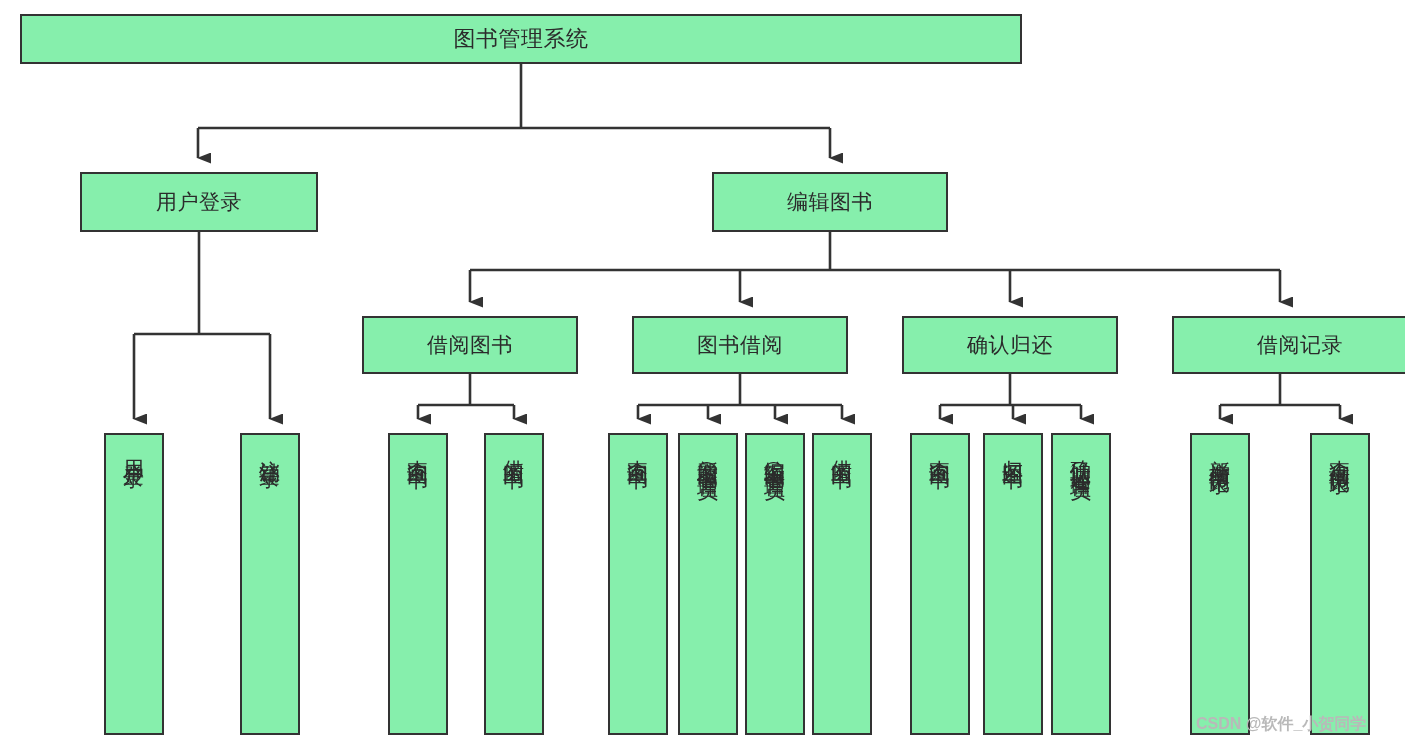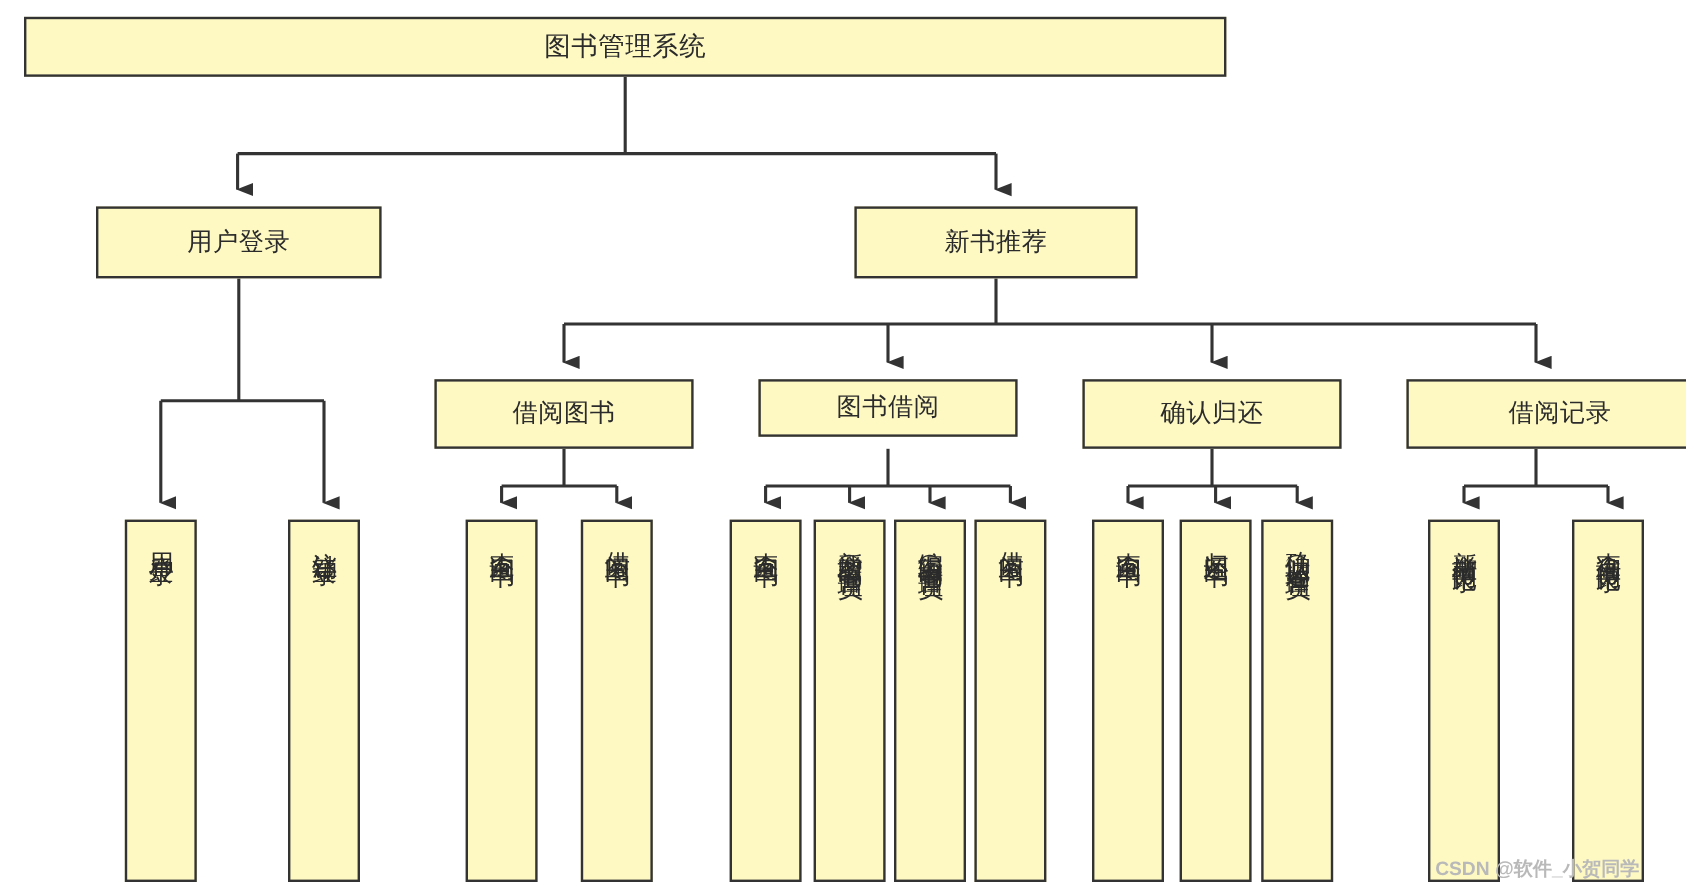--- a/index.html
+++ b/index.html
@@ -20,21 +20,21 @@
   svg.wires {
     position: absolute;
     left: 0;
     top: 0;
     width: 1405px;
     height: 747px;
   }
   .node {
     position: absolute;
     box-sizing: border-box;
-    background: #fef9c3;
+    background: #86efac;
     border: 2.5px solid #333333;
     display: flex;
     align-items: center;
     justify-content: center;
     z-index: 2;
   }
   .node-label {
     color: #2b2b2b;
     font-size: 21px;
     line-height: 1.05;
@@ -124,27 +124,27 @@
   </svg>
 
   <div class="node root" style="left:20px; top:14px; width:1002px; height:50px;">
     <span class="node-label">图书管理系统</span>
   </div>
 
   <div class="node" style="left:80px; top:172px; width:238px; height:60px;">
     <span class="node-label">用户登录</span>
   </div>
   <div class="node" style="left:712px; top:172px; width:236px; height:60px;">
-    <span class="node-label">新书推荐</span>
+    <span class="node-label">编辑图书</span>
   </div>
 
   <div class="node" style="left:362px; top:316px; width:216px; height:58px;">
     <span class="node-label">借阅图书</span>
   </div>
-  <div class="node" style="left:632px; top:316px; width:216px; height:48px;">
+  <div class="node" style="left:632px; top:316px; width:216px; height:58px;">
     <span class="node-label">图书借阅</span>
   </div>
   <div class="node" style="left:902px; top:316px; width:216px; height:58px;">
     <span class="node-label">确认归还</span>
   </div>
   <div class="node" style="left:1172px; top:316px; width:256px; height:58px;">
     <span class="node-label">借阅记录</span>
   </div>
 
   <div class="node leaf" style="left:104px; top:433px; width:60px; height:302px;">

